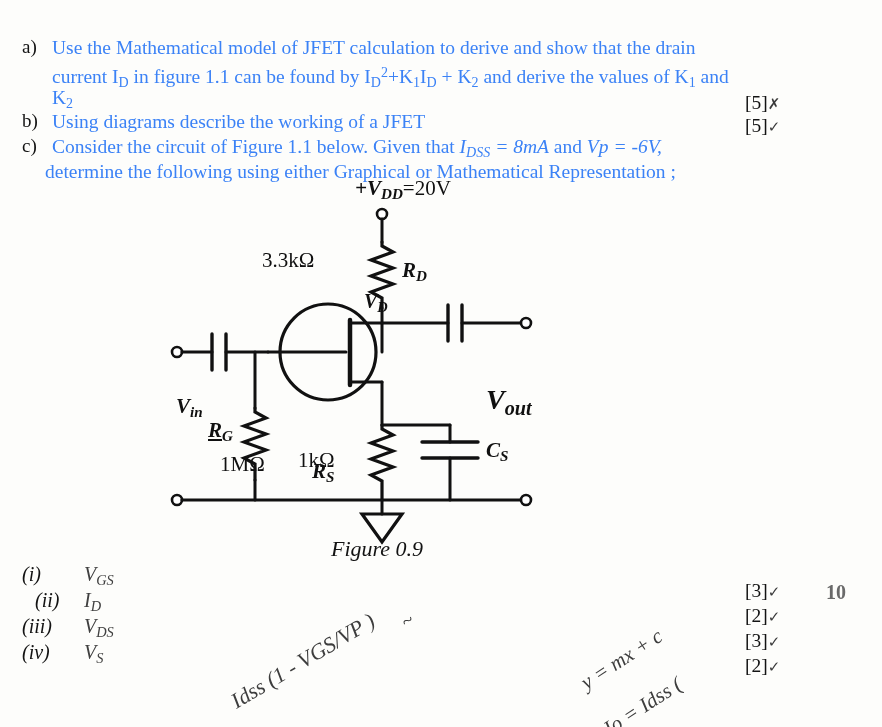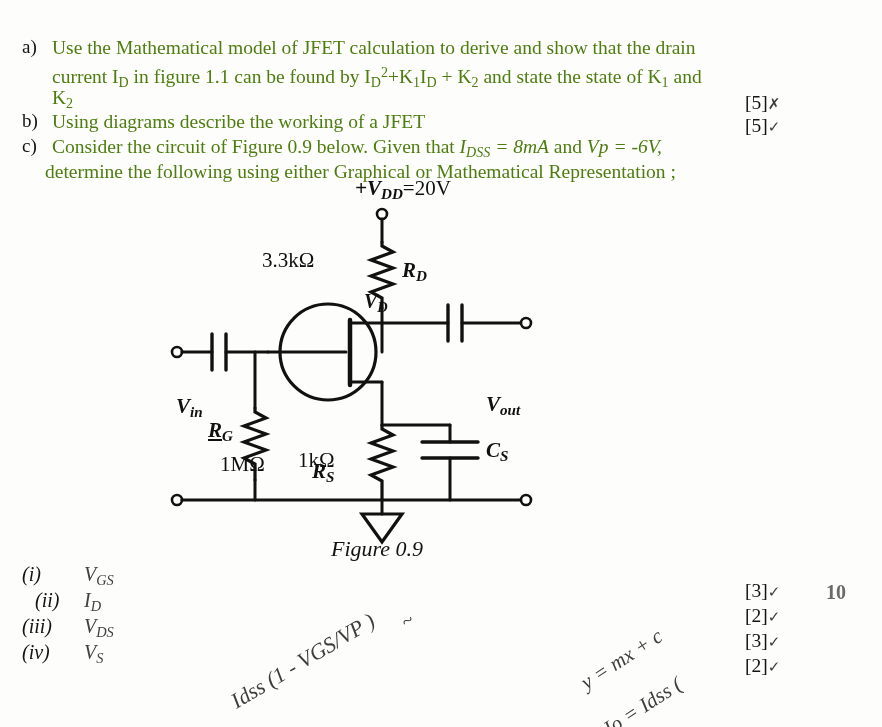--- a/index.html
+++ b/index.html
@@ -20,21 +20,21 @@
     position: absolute;
     font-family: "Liberation Serif", serif;
     font-size: 19px;
     color: #131313;
   }
   .qtext {
     position: absolute;
     font-family: "Liberation Serif", serif;
     font-size: 19.5px;
     line-height: 25px;
-    color: #4d7c0f;
+    color: #3b82f6;
     text-align: justify;
   }
   .sub { font-size: 0.72em; vertical-align: -0.28em; }
   .sup { font-size: 0.72em; vertical-align: 0.45em; }
   .ital { font-style: italic; }
 
   
   .marks {
     position: absolute;
     font-family: "Liberation Serif", serif;
@@ -102,33 +102,33 @@
 
 <div id="page">
 
   <div class="qlabel" style="left:22px; top:36px;">a)</div>
 
   <div class="qtext" style="left:52px; top:35px; width:760px;">
     <span>Use the Mathematical model of JFET calculation to derive and show that the drain</span>
   </div>
 
   <div class="qtext" style="left:52px; top:60px; width:790px;">
-    <span>current I</span><span class="sub">D</span><span> in figure 1.1 can be found by I</span><span class="sub">D</span><span class="sup">2</span><span>+K</span><span class="sub">1</span><span>I</span><span class="sub">D</span><span> + K</span><span class="sub">2</span><span> and state the state of K</span><span class="sub">1</span><span> and</span>
+    <span>current I</span><span class="sub">D</span><span> in figure 1.1 can be found by I</span><span class="sub">D</span><span class="sup">2</span><span>+K</span><span class="sub">1</span><span>I</span><span class="sub">D</span><span> + K</span><span class="sub">2</span><span> and derive the values of K</span><span class="sub">1</span><span> and</span>
   </div>
 
   <div class="qtext" style="left:52px; top:85px;">
     <span>K</span><span class="sub">2</span>
   </div>
 
   <div class="qlabel" style="left:22px; top:110px;">b)</div>
   <div class="qtext" style="left:52px; top:109px;">Using diagrams describe the working of a JFET</div>
 
   <div class="qlabel" style="left:22px; top:135px;">c)</div>
   <div class="qtext" style="left:52px; top:134px;">
-    <span>Consider the circuit of Figure 0.9 below. Given that </span><span class="ital">I</span><span class="ital sub">DSS</span><span class="ital"> = 8mA</span><span> and </span><span class="ital">Vp</span><span class="ital"> = -6V,</span>
+    <span>Consider the circuit of Figure 1.1 below. Given that </span><span class="ital">I</span><span class="ital sub">DSS</span><span class="ital"> = 8mA</span><span> and </span><span class="ital">Vp</span><span class="ital"> = -6V,</span>
   </div>
   <div class="qtext" style="left:45px; top:159px;">determine the following using either Graphical or Mathematical Representation ;</div>
 
   <div class="marks" style="left:745px; top:92px;">
     <span>[5]</span><span class="tick">✗</span>
   </div>
   <div class="marks" style="left:745px; top:115px;">
     <span>[5]</span><span class="tick">✓</span>
   </div>
 
@@ -204,21 +204,21 @@
     </div>
 
     <div class="clabel b" style="left:198px; top:110px; font-size:20px;margin-left:16px;">
       <span>V</span><span class="sub">D</span>
     </div>
 
     <div class="clabel b" style="left:26px; top:214px; font-size:21px;">
       <span>V</span><span class="sub">in</span>
     </div>
 
-    <div class="clabel b" style="left:336px; top:212px; font-size:21px;">
+    <div class="clabel b" style="left:336px; top:204px; font-size:28px;">
       <span>V</span><span class="sub">out</span>
     </div>
 
     <div class="clabel b" style="left:58px; top:238px; font-size:21px;text-decoration:underline;">
       <span>R</span><span class="sub">G</span>
     </div>
 
     <div class="clabel" style="left:30px; top:272px; font-size:21px;margin-left:40px;">1MΩ</div>
 
     <div class="clabel b" style="left:162px; top:252px; font-size:21px;margin-top:27px;">

